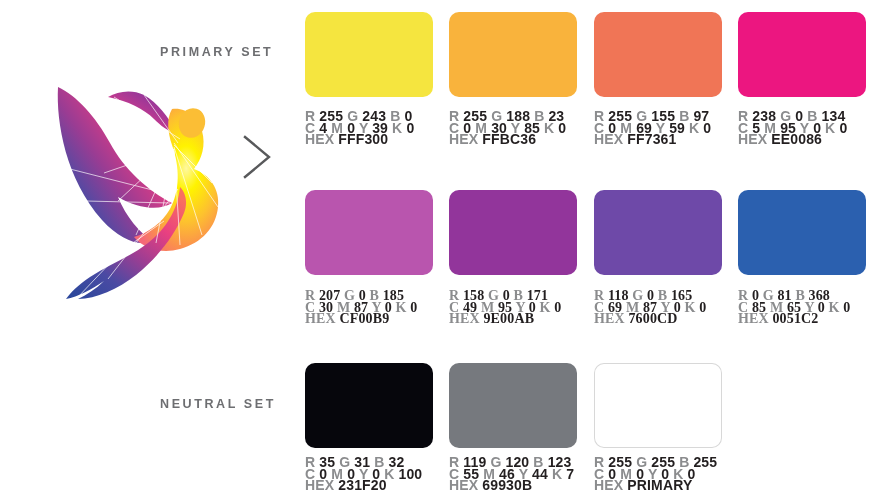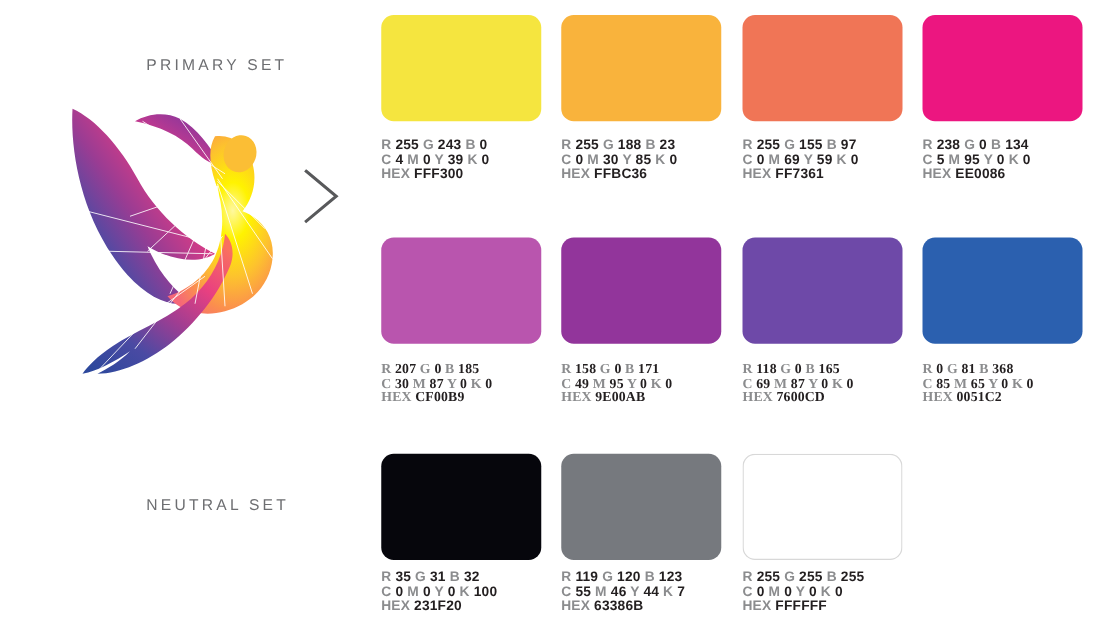--- a/index.html
+++ b/index.html
@@ -29,22 +29,23 @@
     top: 0;
     width: 290px;
     height: 502px;
   }
   .set-label {
     position: absolute;
     font-family: "Liberation Sans", sans-serif;
     font-size: 12.5px;
     letter-spacing: 2.6px;
     color: #6d6e71;
-    font-weight: 400;
+    font-weight: 700;
     white-space: nowrap;
+    margin-left: 43px;
   }
   .set-label.primary { left: 117px; top: 45px; }
   .set-label.neutral { left: 117px; top: 397px; }
 
   .logo-wrap {
     position: absolute;
     left: 52px;
     top: 83px;
     width: 175px;
     height: 220px;
@@ -65,21 +66,21 @@
     width: 128px;
     height: 85px;
     border-radius: 10px;
   }
   .swatch.outlined {
     box-shadow: inset 0 0 0 1px #d8d8d8;
   }
   .meta {
     position: absolute;
     width: 140px;
-    font-size: 11px;
+    font-size: 14px;
     line-height: 11.7px;
     color: #8b8c8e;
     font-weight: 700;
     letter-spacing: 0.15px;
     white-space: nowrap;
   }
   .meta .v {
     color: #231f20;
     font-weight: 700;
   }
@@ -281,21 +282,21 @@
   <div class="swatch c2 r2 outlined" style="background: rgb(255, 255, 255);"></div>
 
   <div class="meta c0 mr2">
     <span class="line"><span class="k">R</span> <span class="v">35</span> <span class="k">G</span> <span class="v">31</span> <span class="k">B</span> <span class="v">32</span></span>
     <span class="line"><span class="k">C</span> <span class="v">0</span> <span class="k">M</span> <span class="v">0</span> <span class="k">Y</span> <span class="v">0</span> <span class="k">K</span> <span class="v">100</span></span>
     <span class="line v"><span class="k">HEX</span> <span class="v">231F20</span></span>
   </div>
   <div class="meta c1 mr2">
     <span class="line"><span class="k">R</span> <span class="v">119</span> <span class="k">G</span> <span class="v">120</span> <span class="k">B</span> <span class="v">123</span></span>
     <span class="line"><span class="k">C</span> <span class="v">55</span> <span class="k">M</span> <span class="v">46</span> <span class="k">Y</span> <span class="v">44</span> <span class="k">K</span> <span class="v">7</span></span>
-    <span class="line v"><span class="k">HEX</span> <span class="v">63386B</span></span>
+    <span class="line v"><span class="k">HEX</span> <span class="v">69930B</span></span>
   </div>
   <div class="meta c2 mr2">
     <span class="line"><span class="k">R</span> <span class="v">255</span> <span class="k">G</span> <span class="v">255</span> <span class="k">B</span> <span class="v">255</span></span>
     <span class="line"><span class="k">C</span> <span class="v">0</span> <span class="k">M</span> <span class="v">0</span> <span class="k">Y</span> <span class="v">0</span> <span class="k">K</span> <span class="v">0</span></span>
-    <span class="line v"><span class="k">HEX</span> <span class="v">FFFFFF</span></span>
+    <span class="line v"><span class="k">HEX</span> <span class="v">PRIMARY</span></span>
   </div>
 
 </div>
 
 </body></html>

